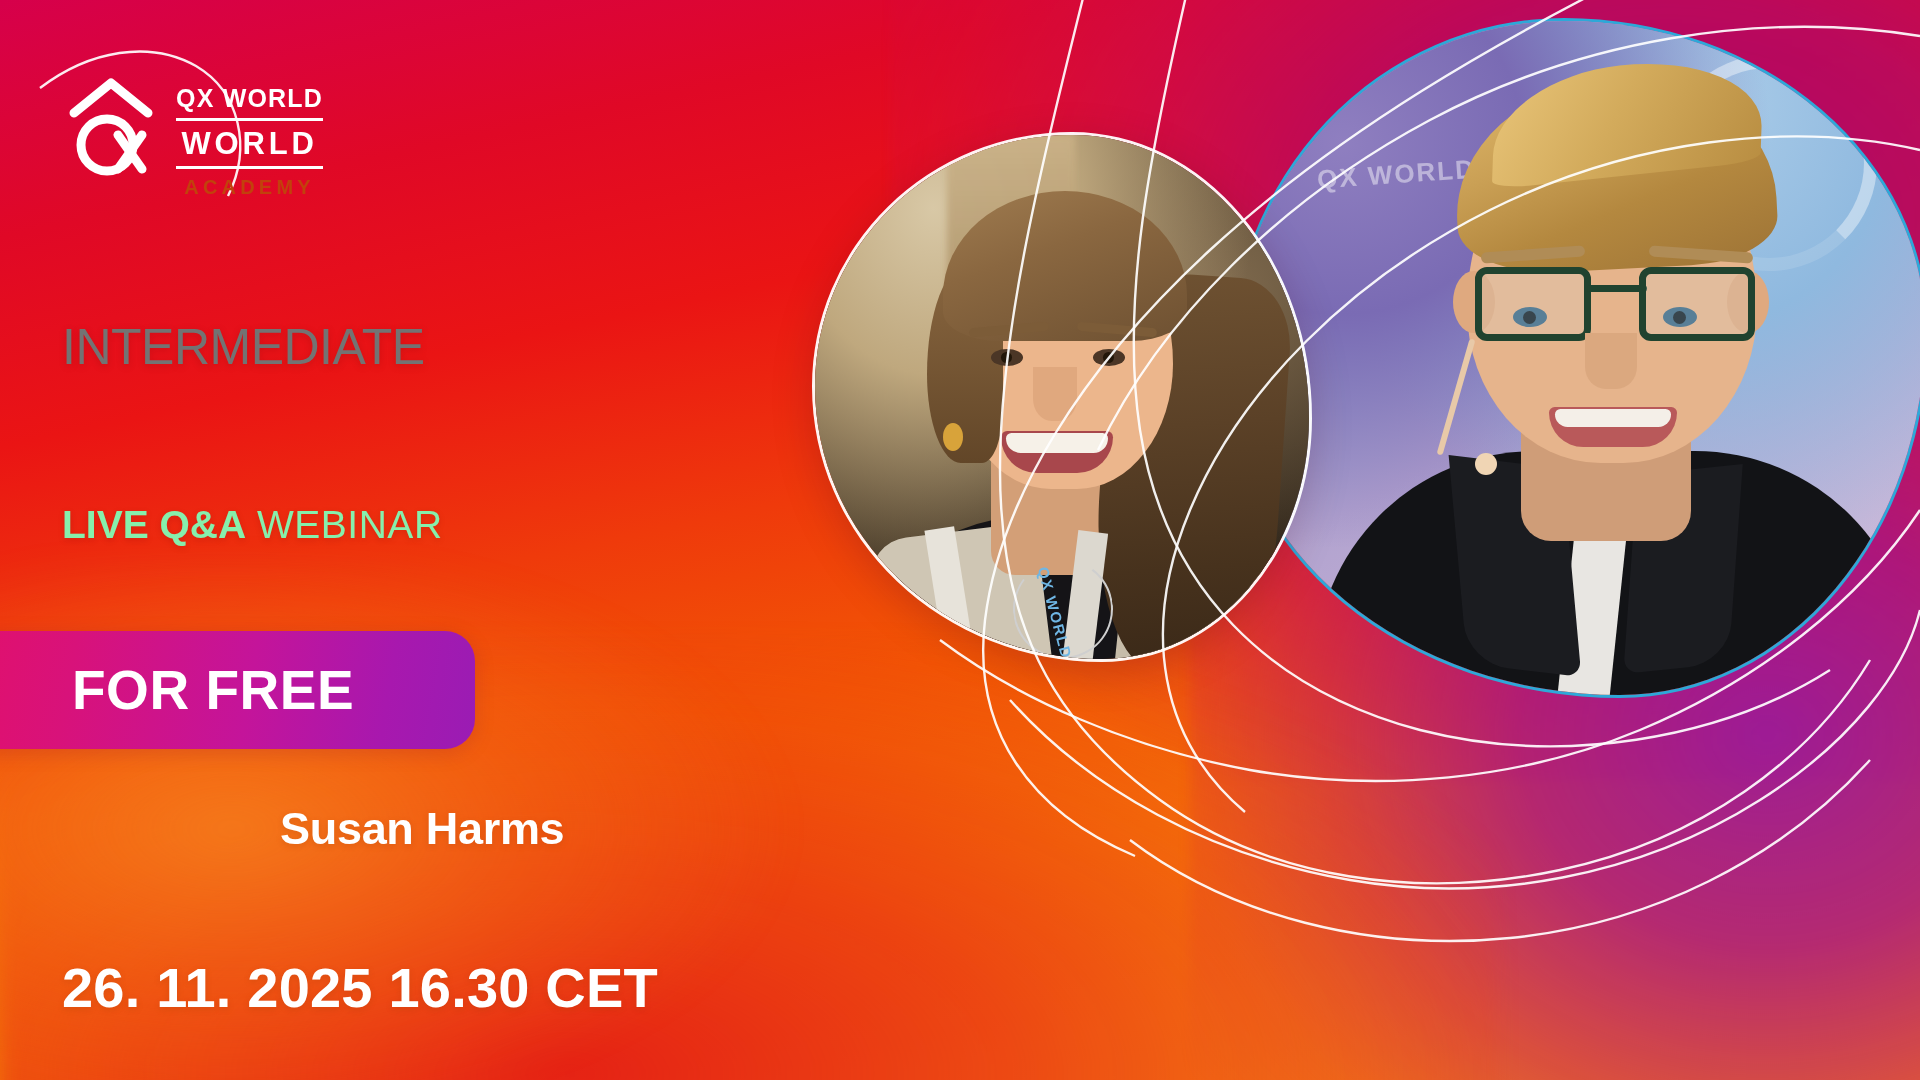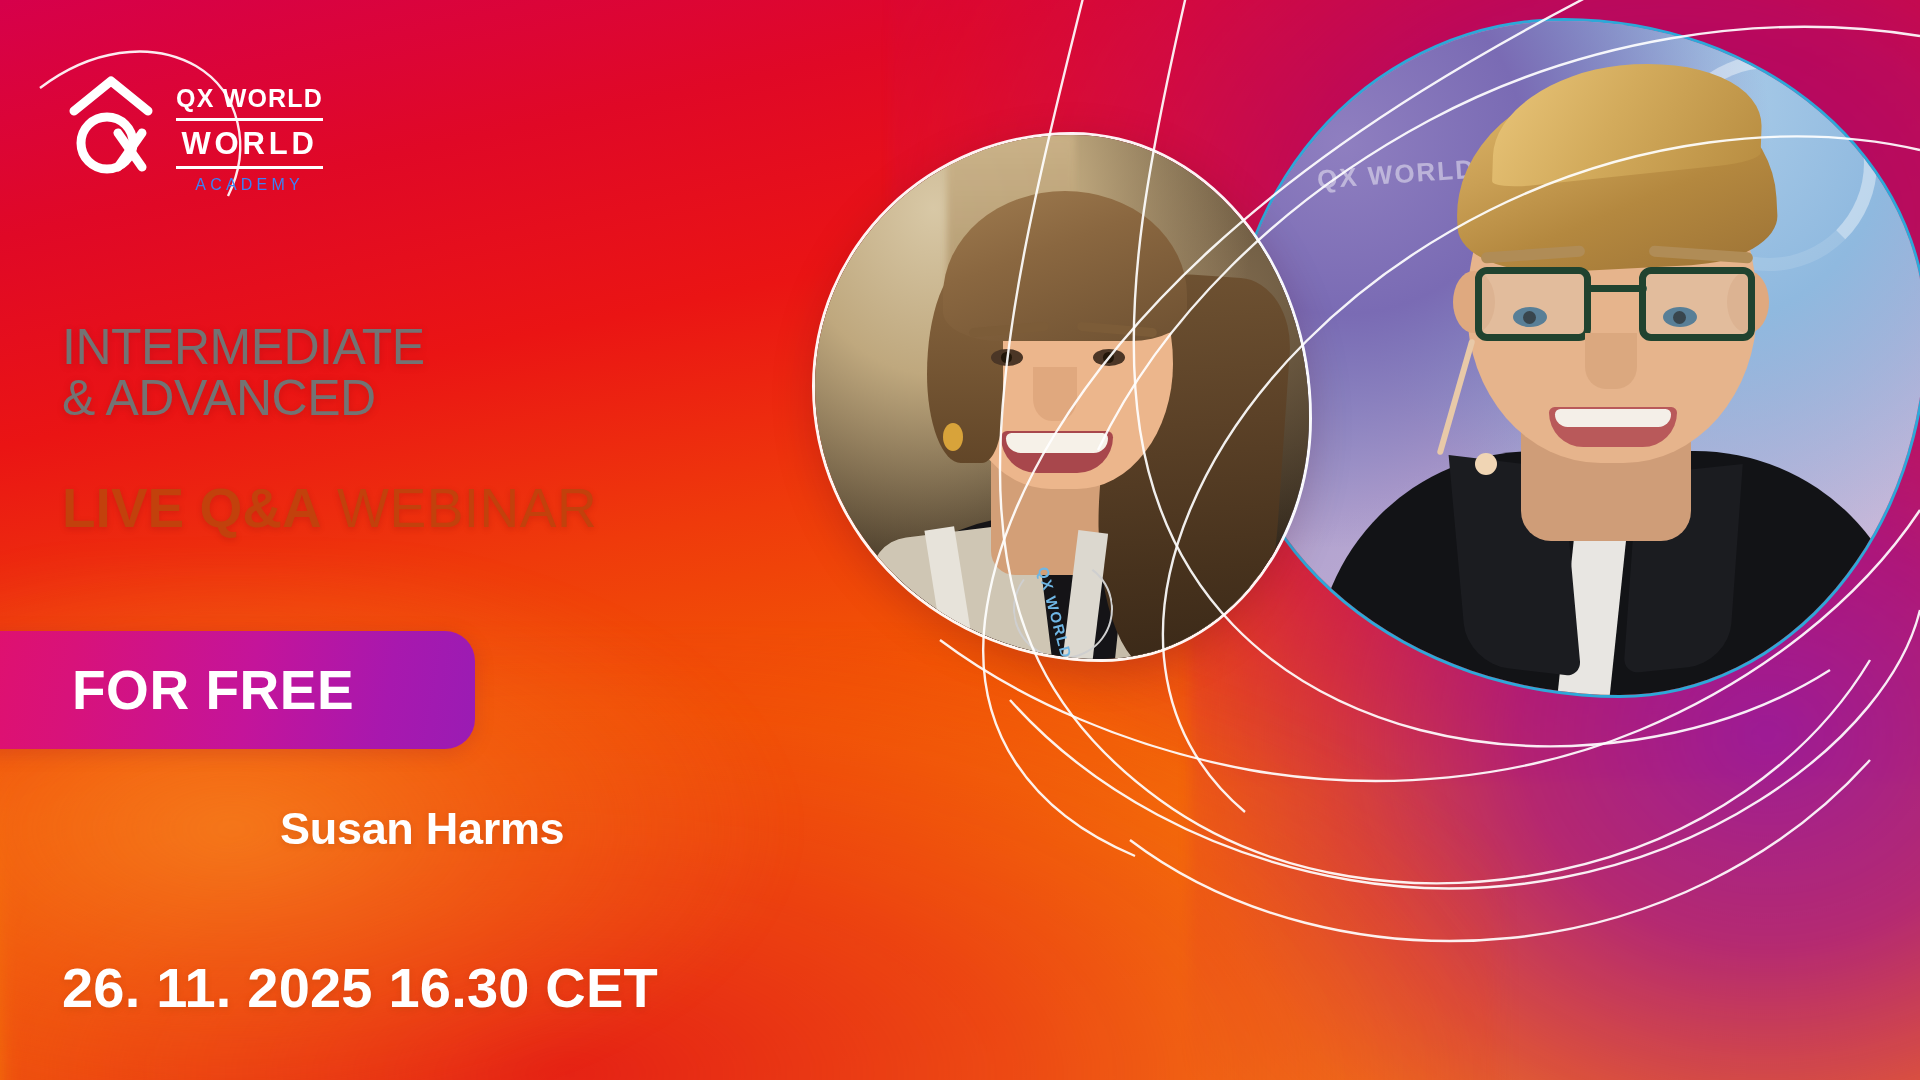--- a/index.html
+++ b/index.html
@@ -136,23 +136,23 @@
   .logo-line2 {
     color: #fff;
     font-size: 31px;
     font-weight: 700;
     letter-spacing: 3.8px;
     line-height: 1;
     padding: 7px 0 7px 0;
     text-align: center;
   }
   .logo-line3 {
-    color: #3b82f6;
-    font-size: 16px;
-    font-weight: 400;
+    color: #c2410c;
+    font-size: 20px;
+    font-weight: 700;
     letter-spacing: 4.2px;
     line-height: 1;
     padding-top: 8px;
     text-align: center;
   }
 
   
   .headline {
     position: absolute;
     left: 62px;
@@ -162,23 +162,23 @@
     font-weight: 400;
     line-height: 1.02;
     letter-spacing: -0.5px;
     text-shadow: 0 2px 7px rgba(120, 10, 10, 0.25);
   }
   .headline div { white-space: nowrap; }
 
   .subhead {
     position: absolute;
     left: 62px;
-    top: 481px;
-    color: #c2410c;
-    font-size: 55px;
+    top: 505px;
+    color: #86efac;
+    font-size: 39px;
     line-height: 1;
     white-space: nowrap;
     text-shadow: 0 2px 6px rgba(120, 10, 10, 0.2);
   }
   .subhead .bold { font-weight: 700; }
   .subhead .light { font-weight: 300; letter-spacing: 0.5px; }
 
   
   .free-badge {
     position: absolute;
@@ -811,21 +811,20 @@
       <div class="logo-line1">QX WORLD</div>
       <div class="logo-rule"></div>
       <div class="logo-line2">WORLD</div>
       <div class="logo-rule"></div>
       <div class="logo-line3">ACADEMY</div>
     </div>
   </div>
 
   <div class="headline">
     <div>INTERMEDIATE</div>
-    <div>&amp; ADVANCED</div>
   </div>
 
   <div class="subhead">
     <span class="bold">LIVE Q&amp;A</span><span>&nbsp;</span><span class="light">WEBINAR</span>
   </div>
 
   <div class="free-badge">
     <span class="free-badge-label">FOR FREE</span>
   </div>
 

